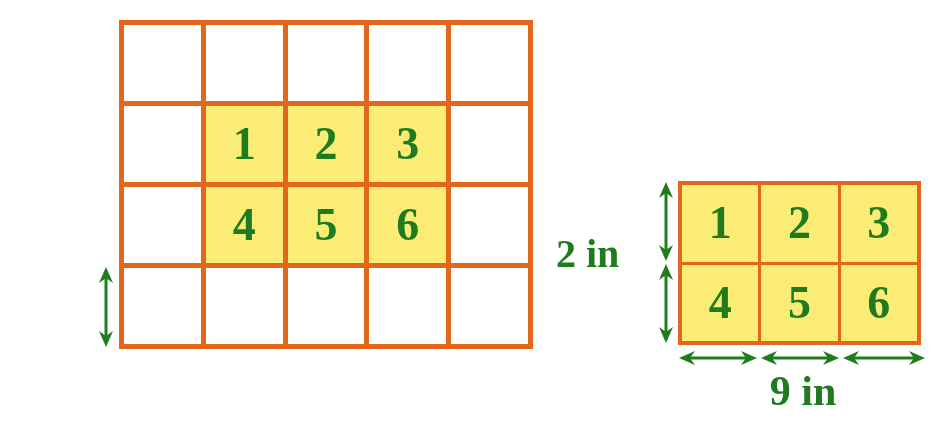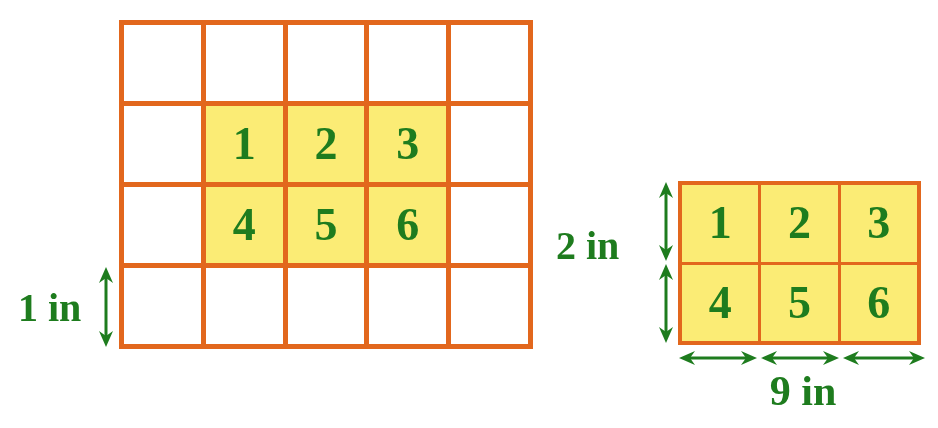--- a/index.html
+++ b/index.html
@@ -58,21 +58,21 @@
   }
   
   .dim-label {
     position: absolute;
     color: var(--green);
     font-weight: bold;
     line-height: 1;
     white-space: nowrap;
   }
   .label-1in { left: 18px;  top: 288px; font-size: 40px; }
-  .label-2in { left: 556px; top: 226px; font-size: 40px; }
+  .label-2in { left: 556px; top: 234px; font-size: 40px; }
   .label-3in { left: 803px; top: 370px; font-size: 42px; transform: translateX(-50%); }
   
   .arrow-layer {
     position: absolute;
     left: 0; top: 0;
     width: 938px;
     height: 428px;
     pointer-events: none;
   }
   .arrow-layer .shaft { stroke: var(--green); stroke-width: 3; }
@@ -108,21 +108,20 @@
 
   <div class="grid small-grid" id="small-grid">
       <div class="cell hl">1</div>
       <div class="cell hl">2</div>
       <div class="cell hl">3</div>
       <div class="cell hl">4</div>
       <div class="cell hl">5</div>
       <div class="cell hl">6</div>
     </div>
 
-  <div class="dim-label label-1in">1 in</div>
   <div class="dim-label label-2in">2 in</div>
   <div class="dim-label label-3in">9 in</div>
 
   <svg class="arrow-layer" viewBox="0 0 938 428">
 
     <g>
       <line class="shaft" x1="106" y1="276" x2="106" y2="338"></line>
       <polygon class="head" points="106,267 99,283 106,278 113,283"></polygon>
       <polygon class="head" points="106,347 99,331 106,336 113,331"></polygon>
     </g>

